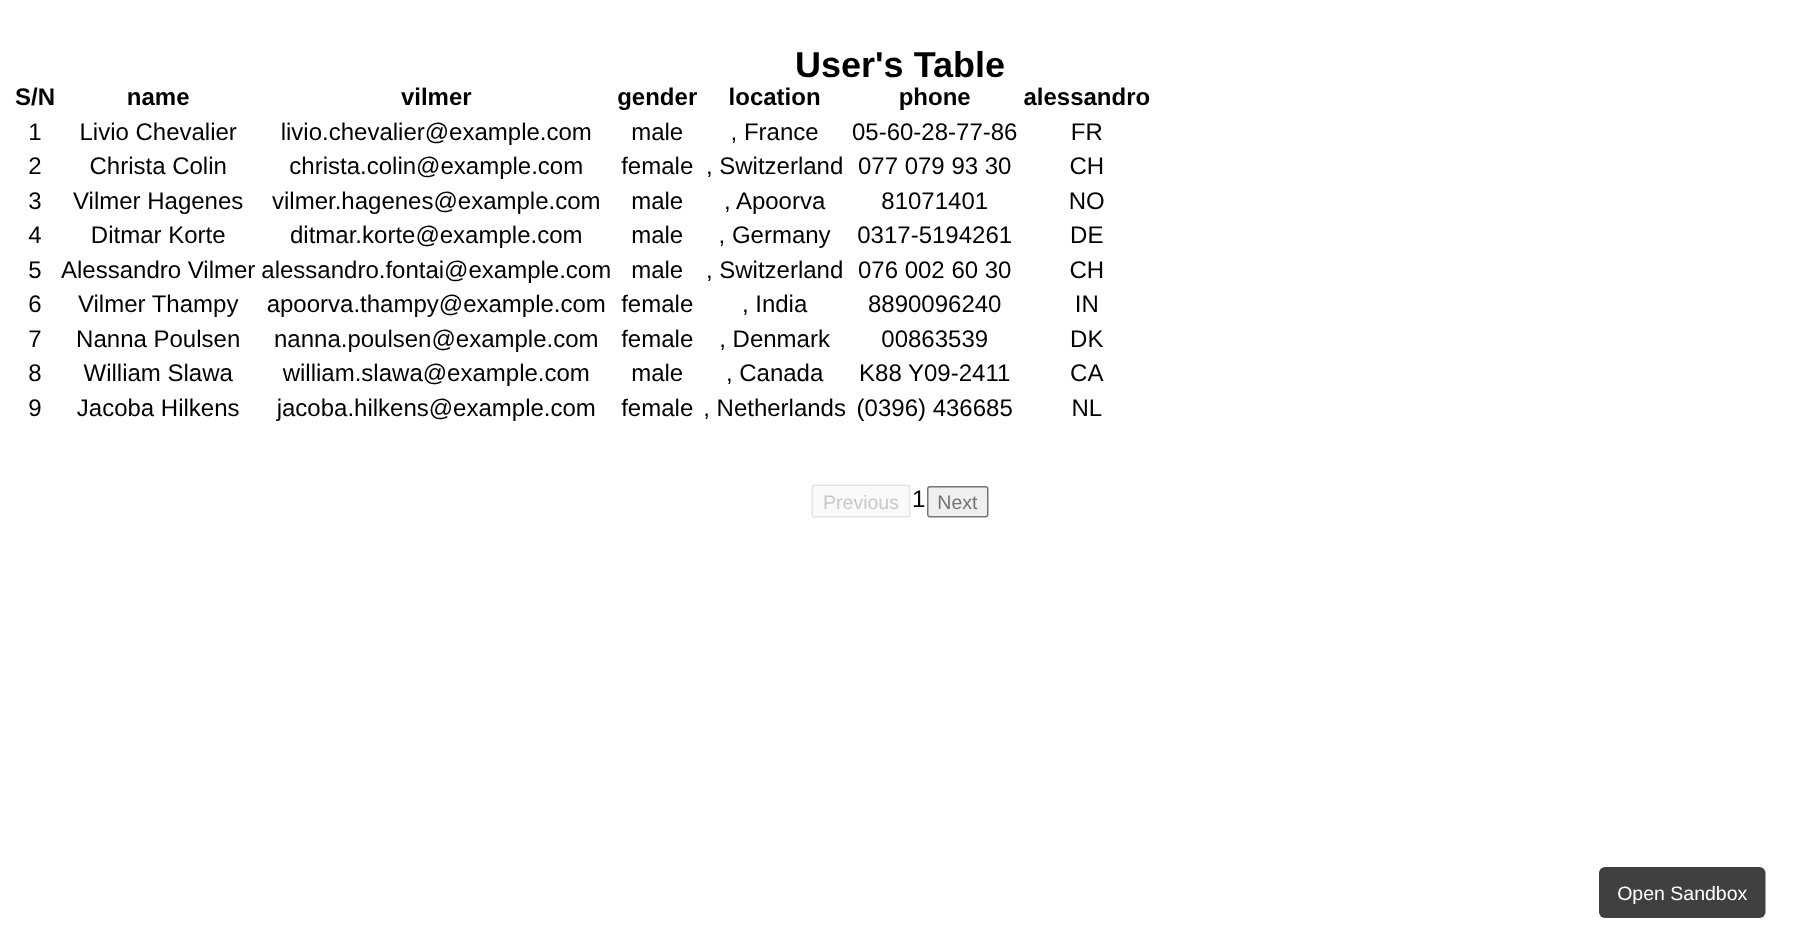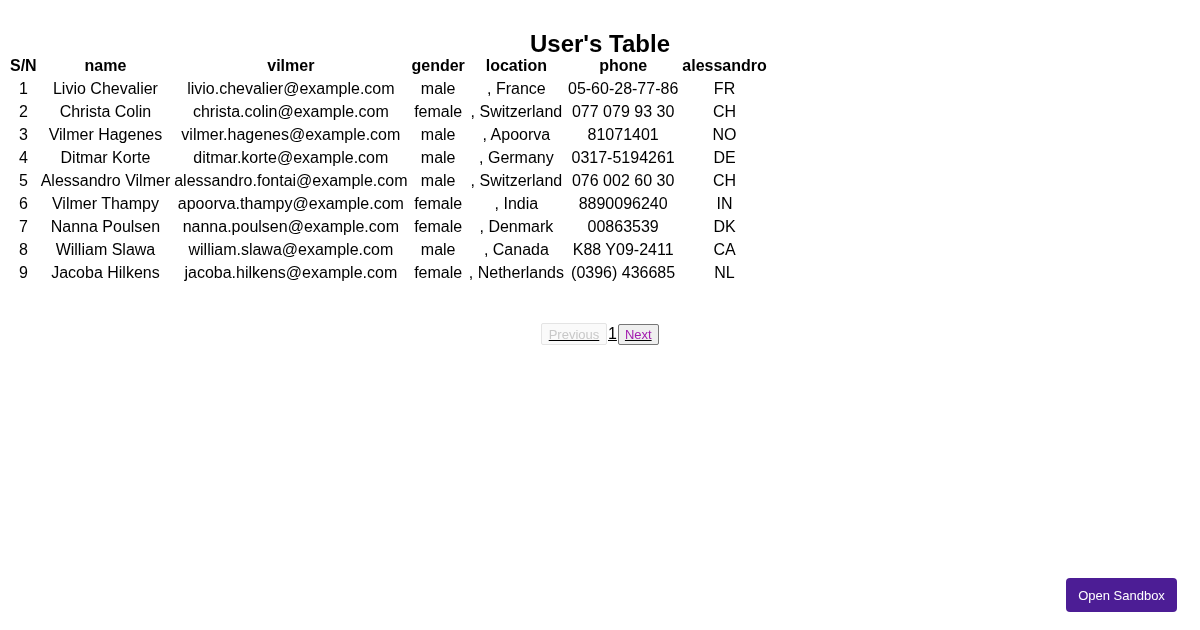--- a/index.html
+++ b/index.html
@@ -4,26 +4,26 @@
 <style>
   html, body { margin: 0; padding: 0; background: #fff; }
   body { width: 1200px; height: 630px; position: relative; overflow: hidden;
          font-family: "Liberation Sans", sans-serif; color: #000; }
   h1 { margin: 0; position: absolute; top: 29px; left: 0; width: 1200px; text-align: center;
        font-size: 24px; font-weight: bold; line-height: 30px; }
   .wrap { position: absolute; top: 54px; left: 8px; }
   table { border-collapse: collapse; font-size: 16px; }
   th, td { padding: 1px 2px; text-align: center; white-space: nowrap; line-height: 21px; }
   th { font-weight: bold; }
-  .pager { position: absolute; top: 323px; left: 541px; display: flex; align-items: center; font-size: 16px; text-decoration: underline; }
+  .pager { position: absolute; top: 323px; left: 541px; display: flex; align-items: center; font-size: 16px; }
   .pager button { font-family: "Liberation Sans", sans-serif; font-size: 13px; padding: 2px 6px; border-radius: 2px; }
   .prev { color: #c8c8c8; background: #fafafa; border: 1px solid #e4e4e4; height: 22px; width: 66px; }
-  .next { color: #a21caf; background: #efefef; border: 1px solid #767676; height: 21px; }
+  .next { color: #737373; background: #efefef; border: 1px solid #767676; height: 21px; }
   .pagenum { margin: 0 1px 0 1px; }
-  .sandbox { position: absolute; left: 1066px; top: 578px; width: 111px; height: 34px; background: #4c1d95;
+  .sandbox { position: absolute; left: 1066px; top: 578px; width: 111px; height: 34px; background: #404040;
              color: #fff; border: none; border-radius: 4px; font-family: "Liberation Sans", sans-serif;
              font-size: 13px; }
 </style>
 </head>
 <body>
 
 <h1>User's Table</h1>
 
 <div class="wrap">
   <table>

